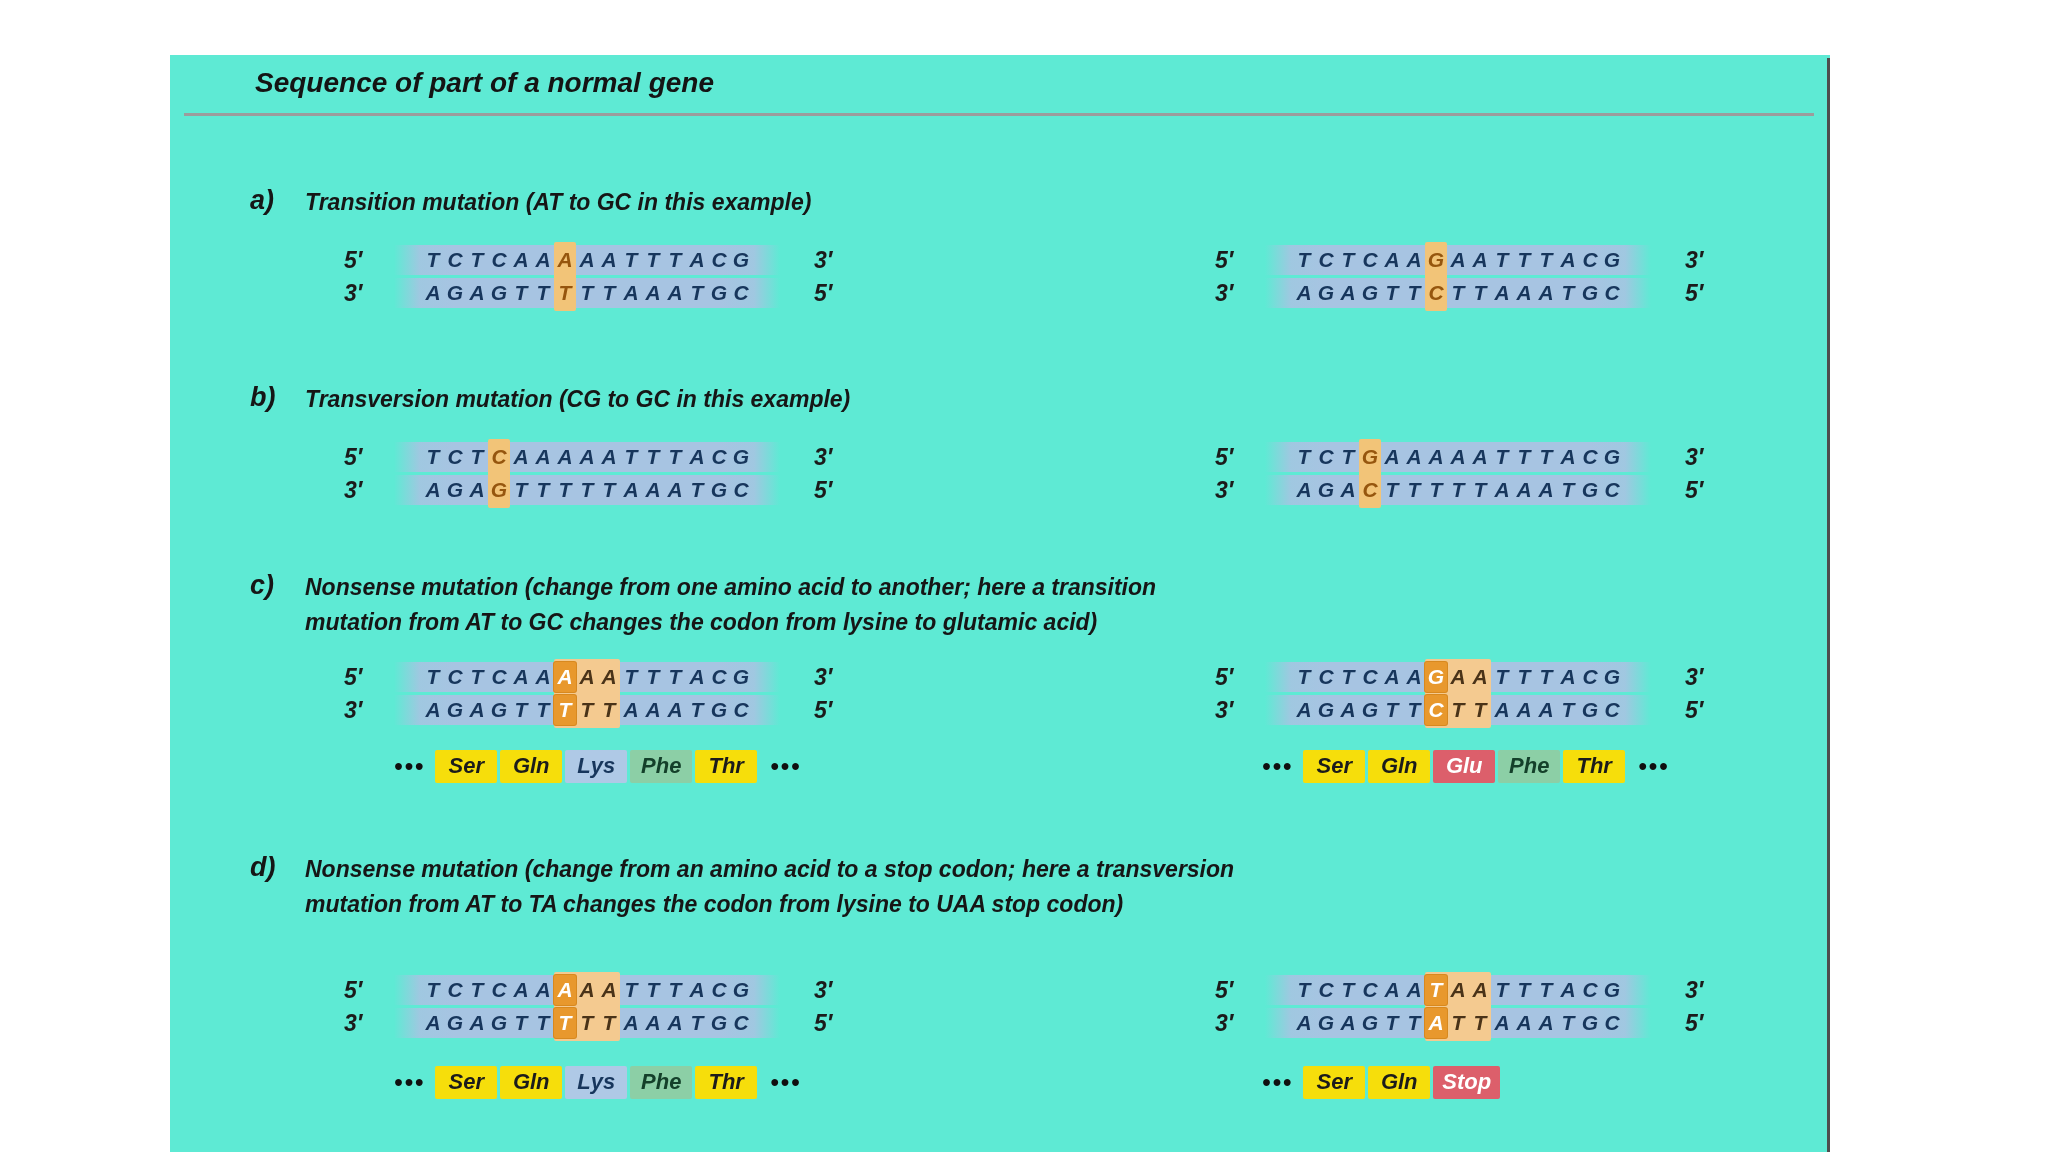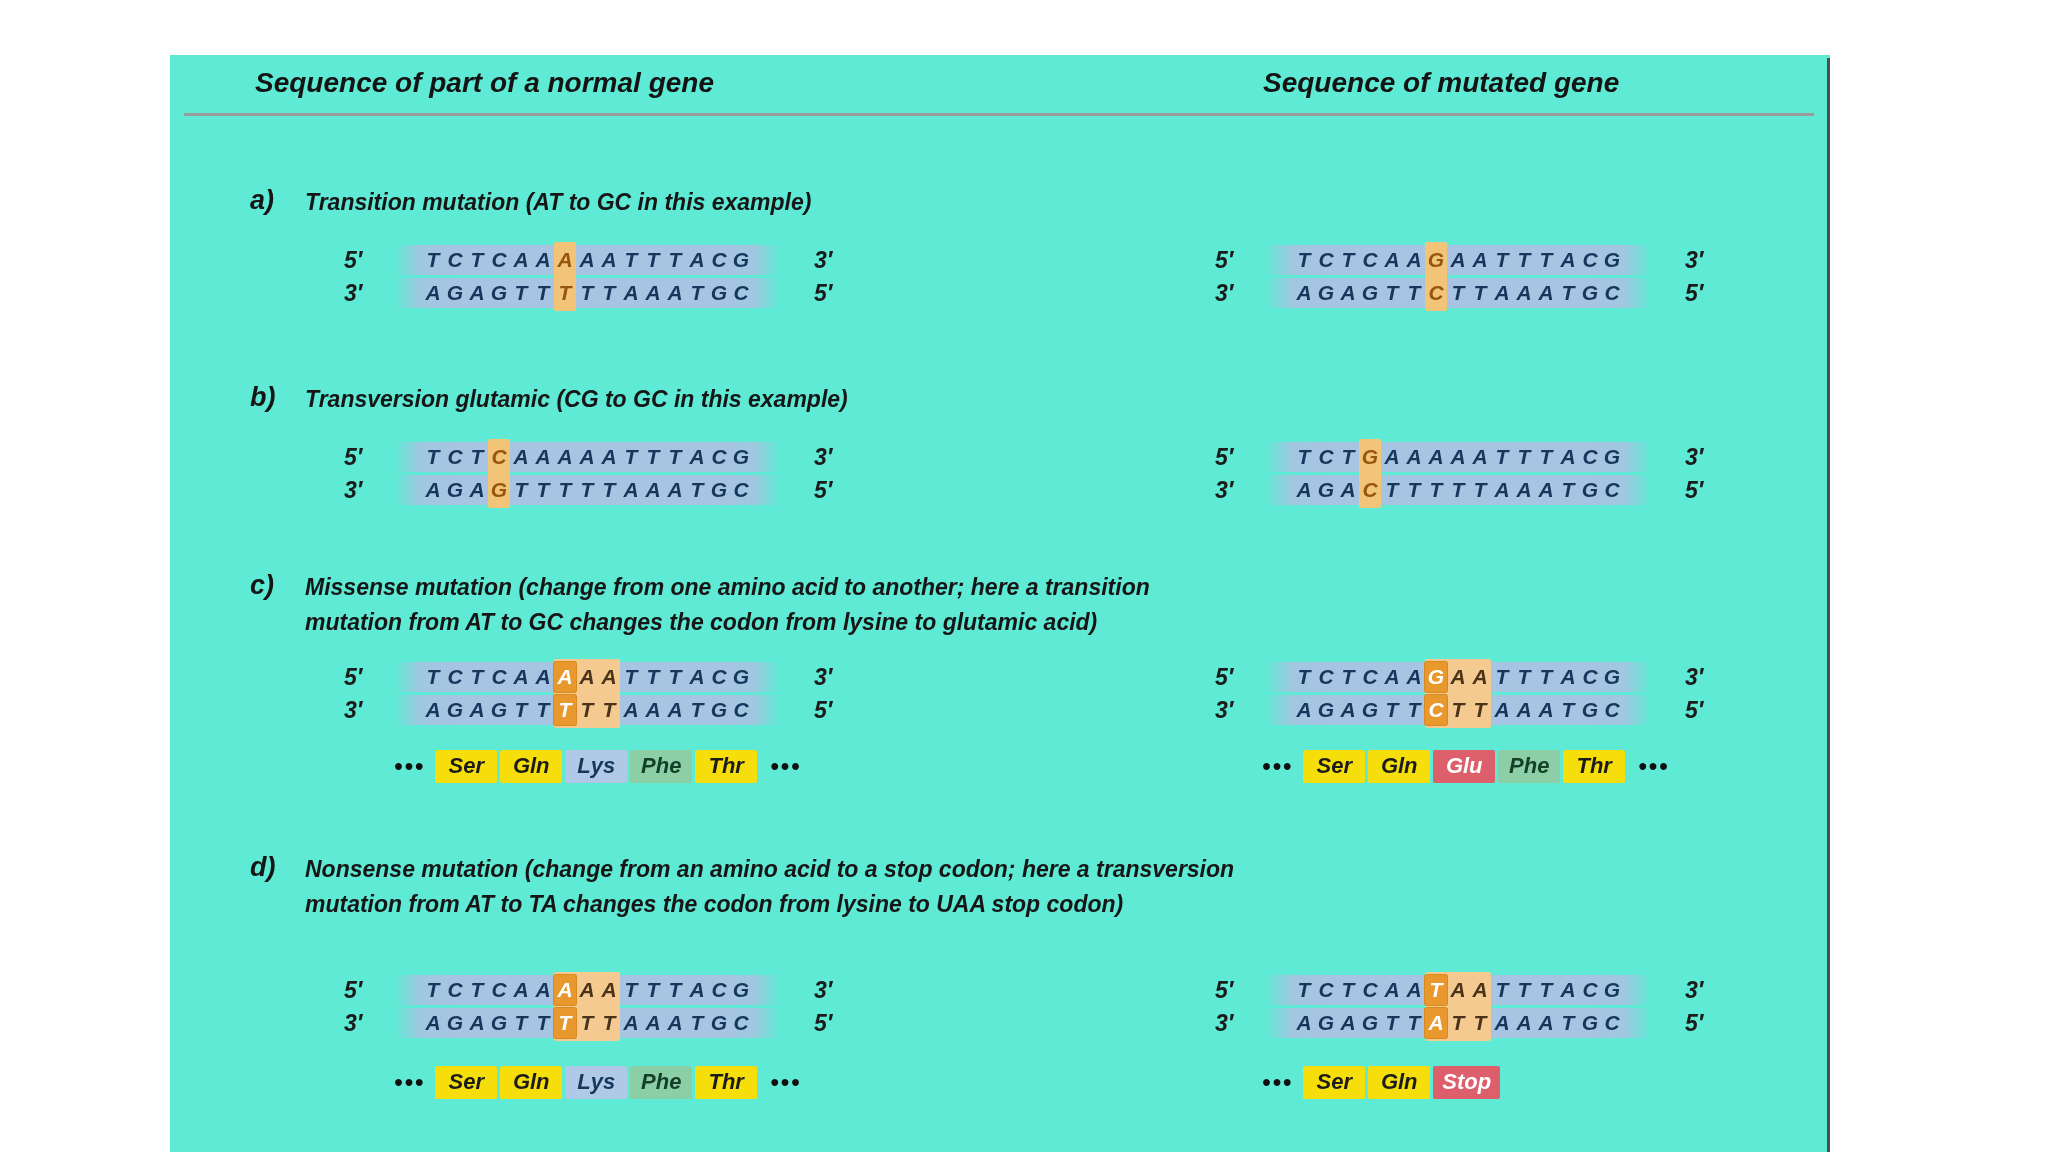--- a/index.html
+++ b/index.html
@@ -44,21 +44,20 @@
   .residue{min-width:62px;height:33px;display:inline-flex;align-items:center;justify-content:center;
            padding:0 9px;margin-right:3px;font-weight:bold;font-size:22px;border-radius:2px;box-sizing:border-box;}
   .ellipsis{font-weight:bold;font-size:24px;letter-spacing:2px;margin:0 10px;color:#101010;white-space:nowrap;}
 </style>
 </head>
 <body>
 
 <div id="canvas">
   <div id="panel">
     <div class="col-header" id="hdr-normal">Sequence of part of a normal gene</div>
-    <div class="col-header" id="hdr-mutated">Sequence of mutated gene</div>
     <div id="header-rule"></div>
     <div id="sections">
   <div class="mut-section" id="sec-a">
     <span class="sec-label">a)</span>
     <span class="sec-title">Transition mutation (AT to GC in this example)</span>
     <div class="duplex-row pos-normal">
             <div class="end-col left">
               <span>5′</span>
               <span>3′</span>
             </div>
@@ -149,21 +148,21 @@
             <div class="end-col right">
               <span>3′</span>
               <span>5′</span>
             </div>
           </div>
 
   </div>
 
   <div class="mut-section" id="sec-b">
     <span class="sec-label">b)</span>
-    <span class="sec-title">Transversion glutamic (CG to GC in this example)</span>
+    <span class="sec-title">Transversion mutation (CG to GC in this example)</span>
     <div class="duplex-row pos-normal">
             <div class="end-col left">
               <span>5′</span>
               <span>3′</span>
             </div>
             <div class="duplex">
               <div class="hl-ov" style="left: 94px; width: 22px; background: rgb(242, 196, 120);"></div>
               <div class="strand">
                 <span class="cell">T</span>
                 <span class="cell">C</span>
@@ -249,21 +248,21 @@
             <div class="end-col right">
               <span>3′</span>
               <span>5′</span>
             </div>
           </div>
 
   </div>
 
   <div class="mut-section" id="sec-c">
     <span class="sec-label">c)</span>
-    <span class="sec-title">Missense mutation (change from one amino acid to another; here a transition
+    <span class="sec-title">Nonsense mutation (change from one amino acid to another; here a transition
 mutation from AT to GC changes the codon from lysine to glutamic acid)</span>
     <div class="duplex-row pos-normal">
             <div class="end-col left">
               <span>5′</span>
               <span>3′</span>
             </div>
             <div class="duplex">
               <div class="hl-ov" style="left: 160px; width: 66px; background: rgb(244, 202, 144);"></div>
               <div class="strand">
                 <span class="cell">T</span>

